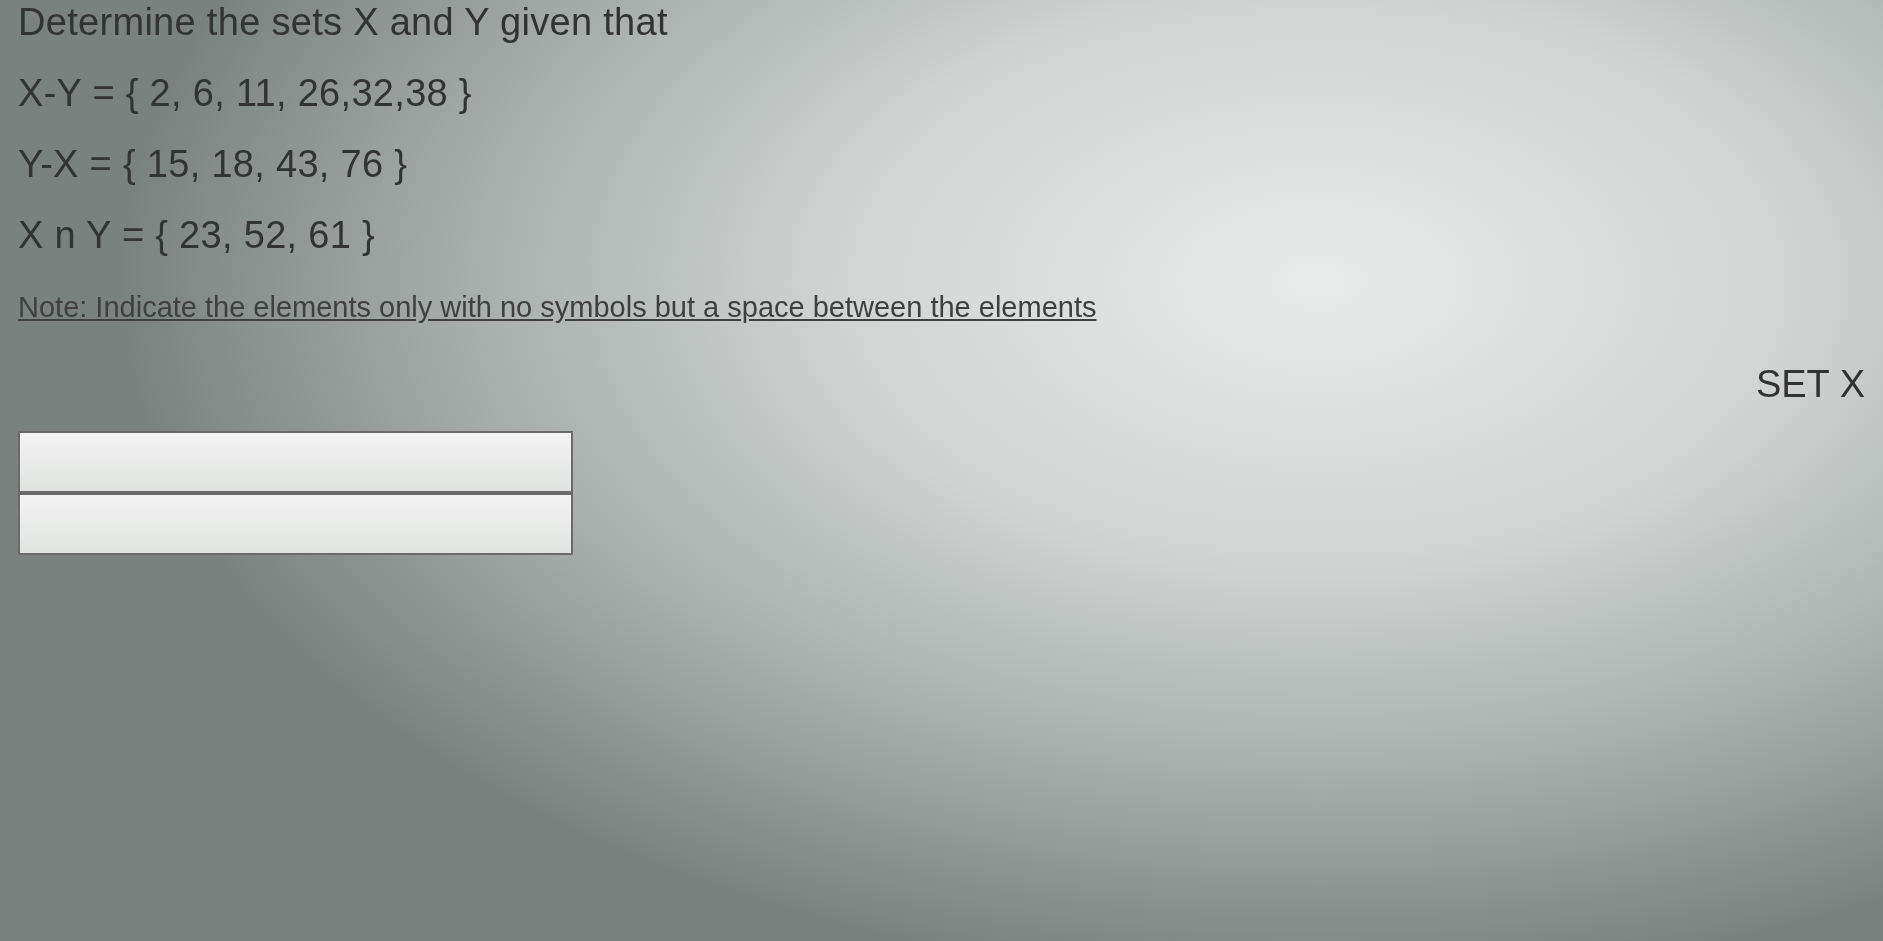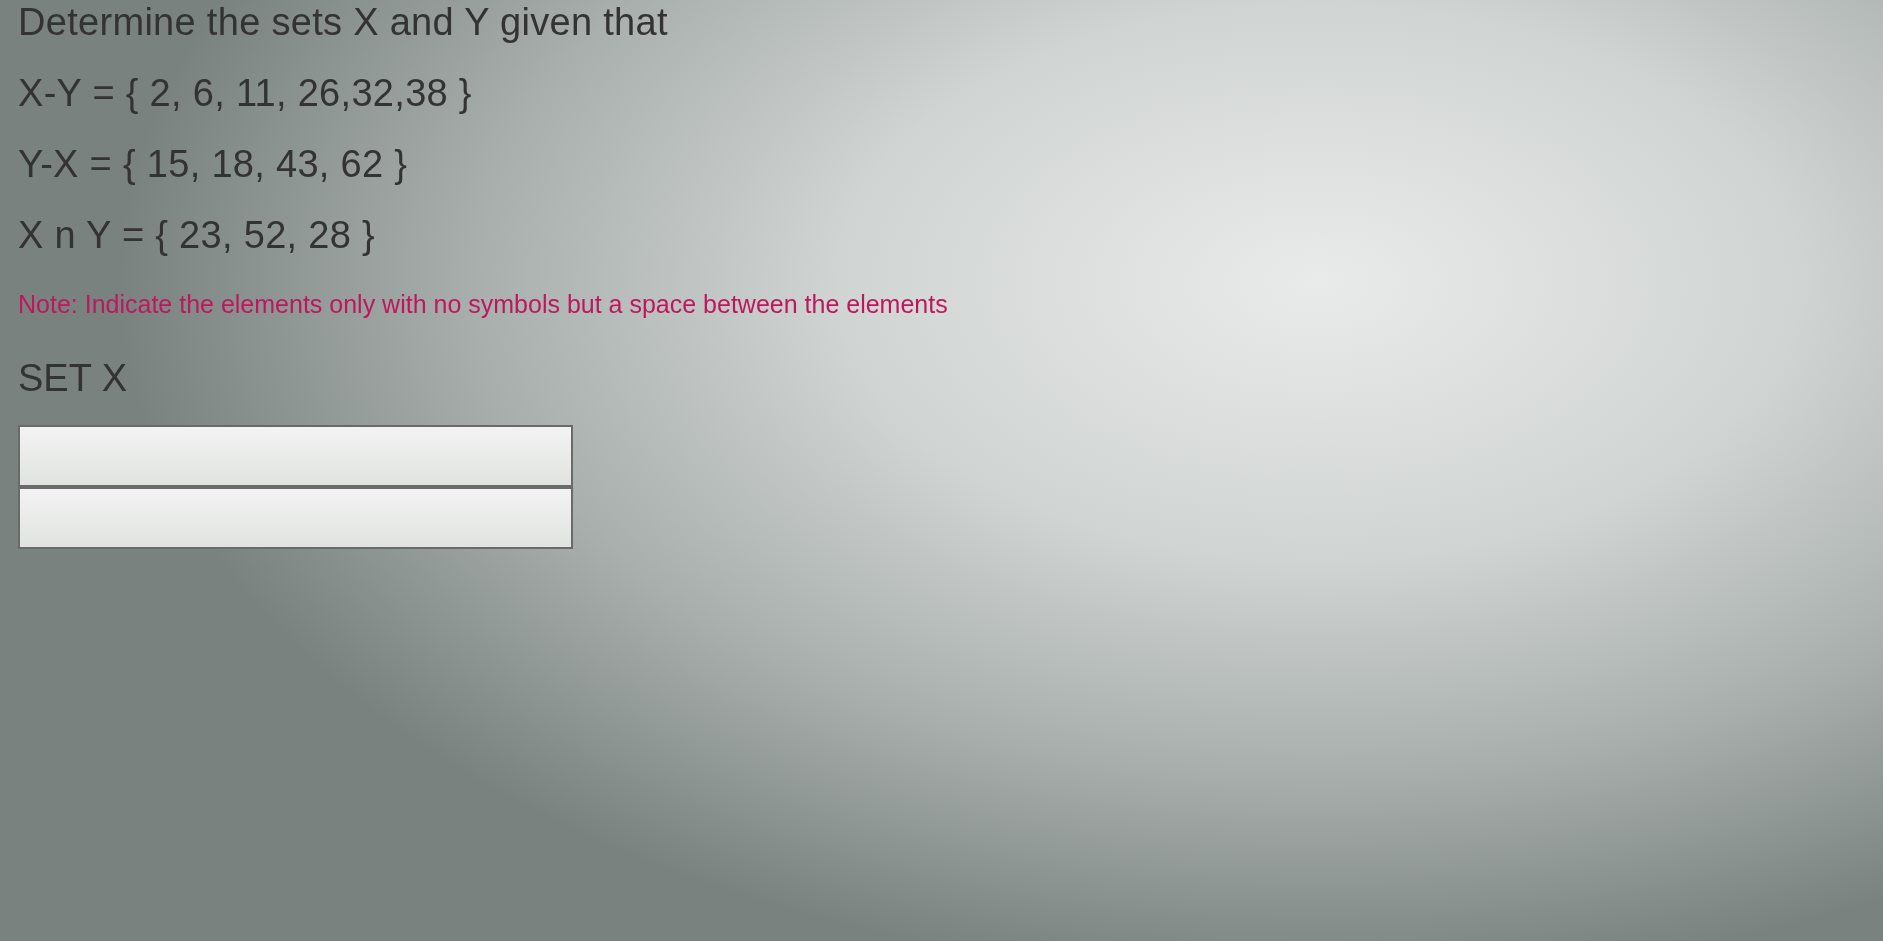--- a/index.html
+++ b/index.html
@@ -20,30 +20,32 @@
     font-size: 38px;
     line-height: 1.5;
     margin: 14px 0;
     color: #333;
     letter-spacing: 0.3px;
   }
   .line.first {
     margin-top: -6px; 
   }
   .note {
-    font-size: 25px;
+    font-size: 29px;
     line-height: 1.5;
     margin: 22px 0 22px 0;
-    color: #be185d;
+    color: #404040;
+    text-decoration: underline;
   }
   .label {
     font-size: 38px;
     line-height: 1.5;
     margin: 26px 0 18px 0;
     color: #333;
+    text-align: right;
   }
   .input-box {
     width: 555px;
     height: 62px;
     border: 2px solid #6a6a6a;
     background: linear-gradient(#f2f3f2, #e1e3e1);
     box-sizing: border-box;
     display: block;
     padding: 8px 10px;
     font-size: 28px;
@@ -53,23 +55,23 @@
 </style>
 </head>
 <body>
 
 <div class="page">
 
   <div class="line first">Determine the sets X and Y given that</div>
 
   <div class="line">X-Y = { 2, 6, 11, 26,32,38 }</div>
 
-  <div class="line">Y-X = { 15, 18, 43, 62 }</div>
+  <div class="line">Y-X = { 15, 18, 43, 76 }</div>
 
-  <div class="line">X n Y = { 23, 52, 28 }</div>
+  <div class="line">X n Y = { 23, 52, 61 }</div>
 
   <div class="note">Note: Indicate the elements only with no symbols but a space between the elements</div>
 
   <div class="label">SET X</div>
 
   <input type="text" class="input-box" value="" style="">
 
 
   <input type="text" class="input-box" value="" style="">
 

